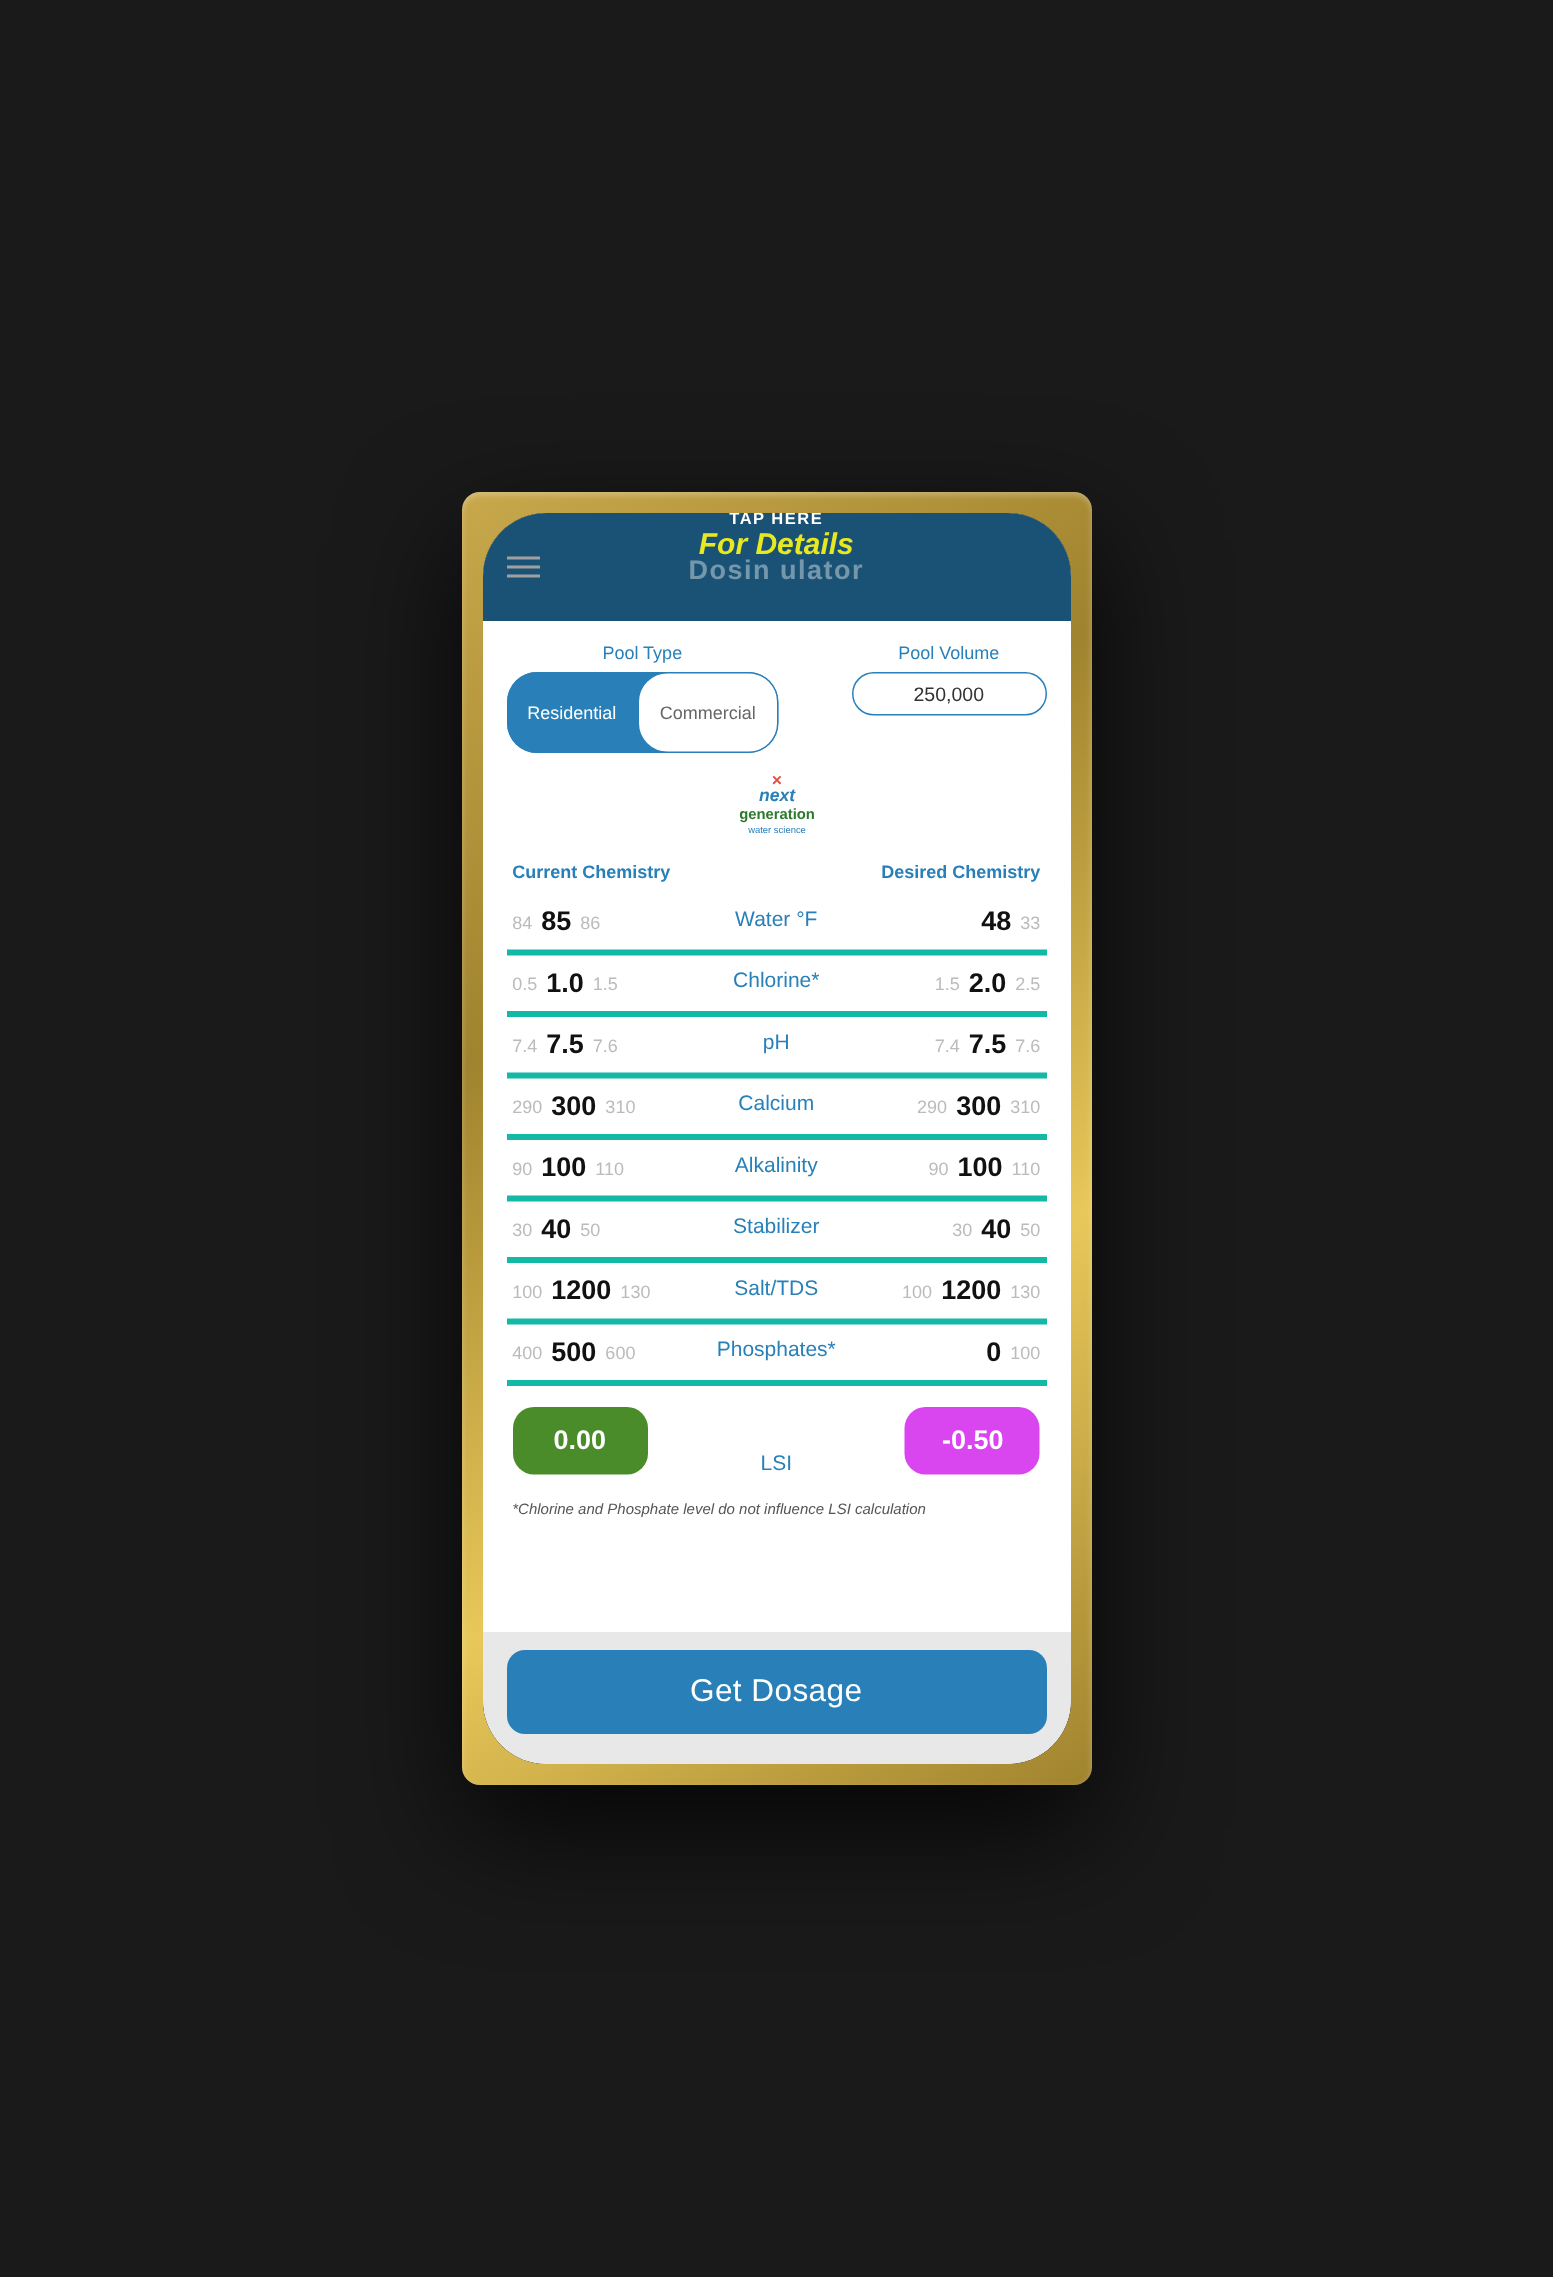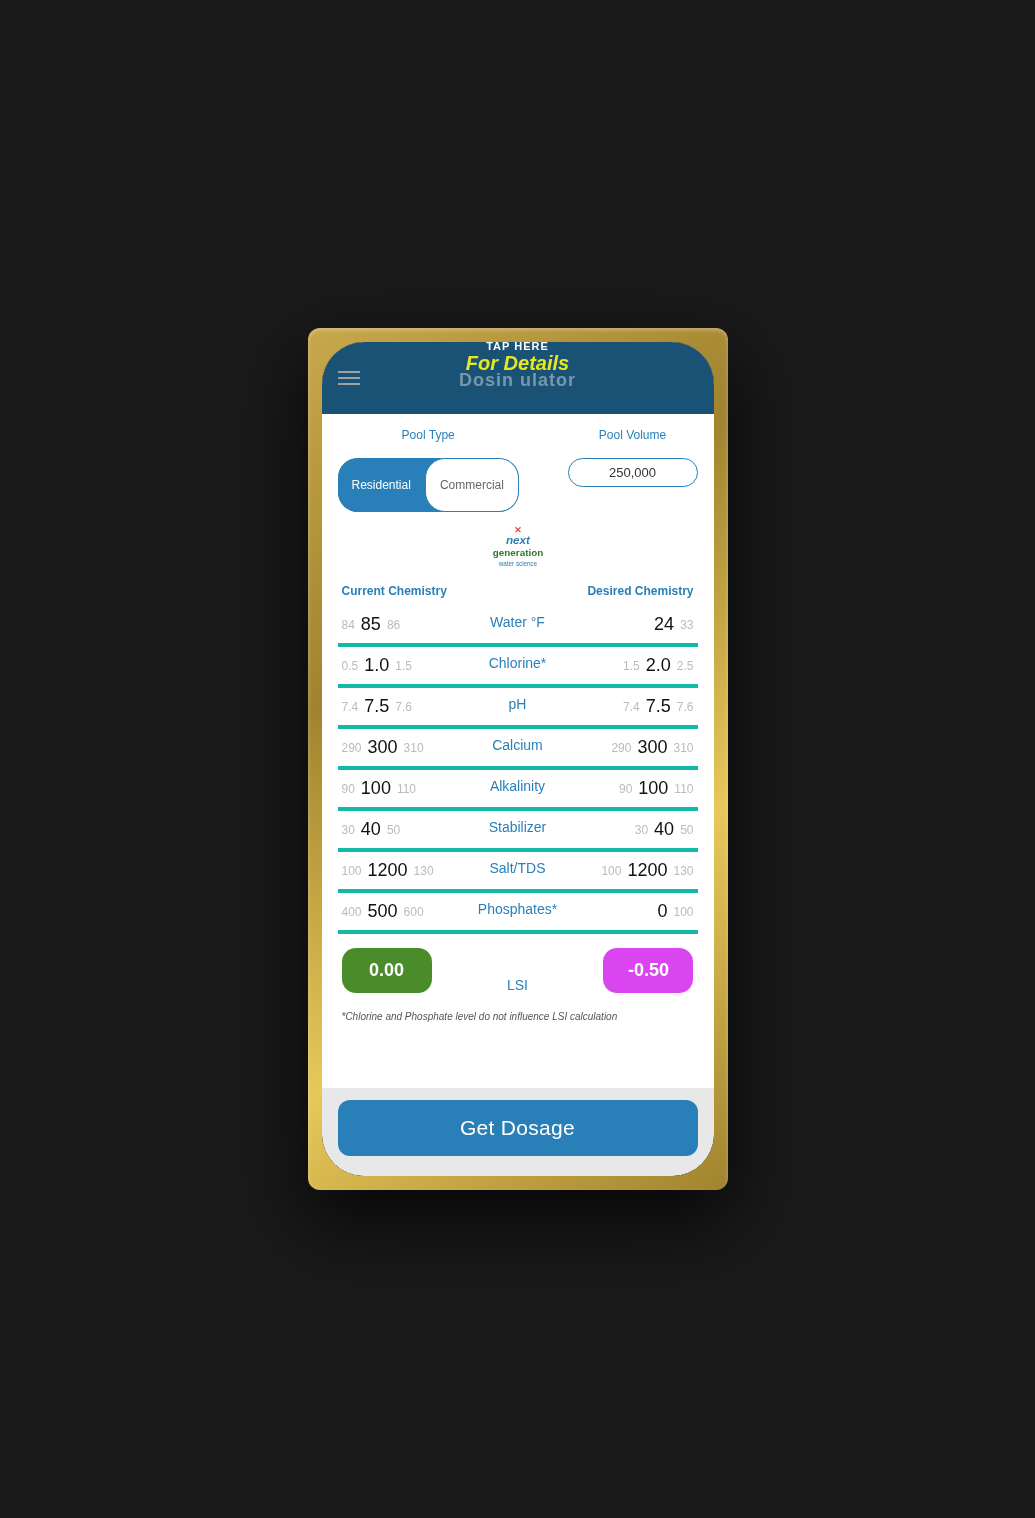--- a/index.html
+++ b/index.html
@@ -117,21 +117,21 @@
       display: flex;
       justify-content: space-between;
       align-items: flex-start;
       margin-bottom: 12px;
     }
 
     .pool-config-section {
       display: flex;
       flex-direction: column;
       align-items: center;
-      gap: 16px;
+      gap: 6px;
     }
 
     .config-label {
       color: #2980b9;
       font-size: 12px;
       font-weight: 500;
     }
 
     .toggle-group {
       display: flex;
@@ -218,21 +218,21 @@
     }
 
     .val-small {
       color: #bbb;
       font-size: 12px;
     }
 
     .val-main {
       color: #111;
       font-size: 18px;
-      font-weight: 400;
+      font-weight: 700;
     }
 
     .chem-name {
       color: #2980b9;
       font-size: 14px;
       font-weight: 500;
       text-align: center;
       flex: 1;
     }
 
@@ -353,21 +353,21 @@
         <div>
 
           <div class="chem-row">
             <div class="chem-values">
               <span class="val-small">84</span>
               <span class="val-main">85</span>
               <span class="val-small">86</span>
             </div>
             <span class="chem-name">Water °F</span>
             <div class="chem-values right">
-              <span class="val-main">24</span>
+              <span class="val-main">48</span>
               <span class="val-small">33</span>
             </div>
           </div>
 
           <div class="chem-row">
             <div class="chem-values">
               <span class="val-small">0.5</span>
               <span class="val-main">1.0</span>
               <span class="val-small">1.5</span>
             </div>

